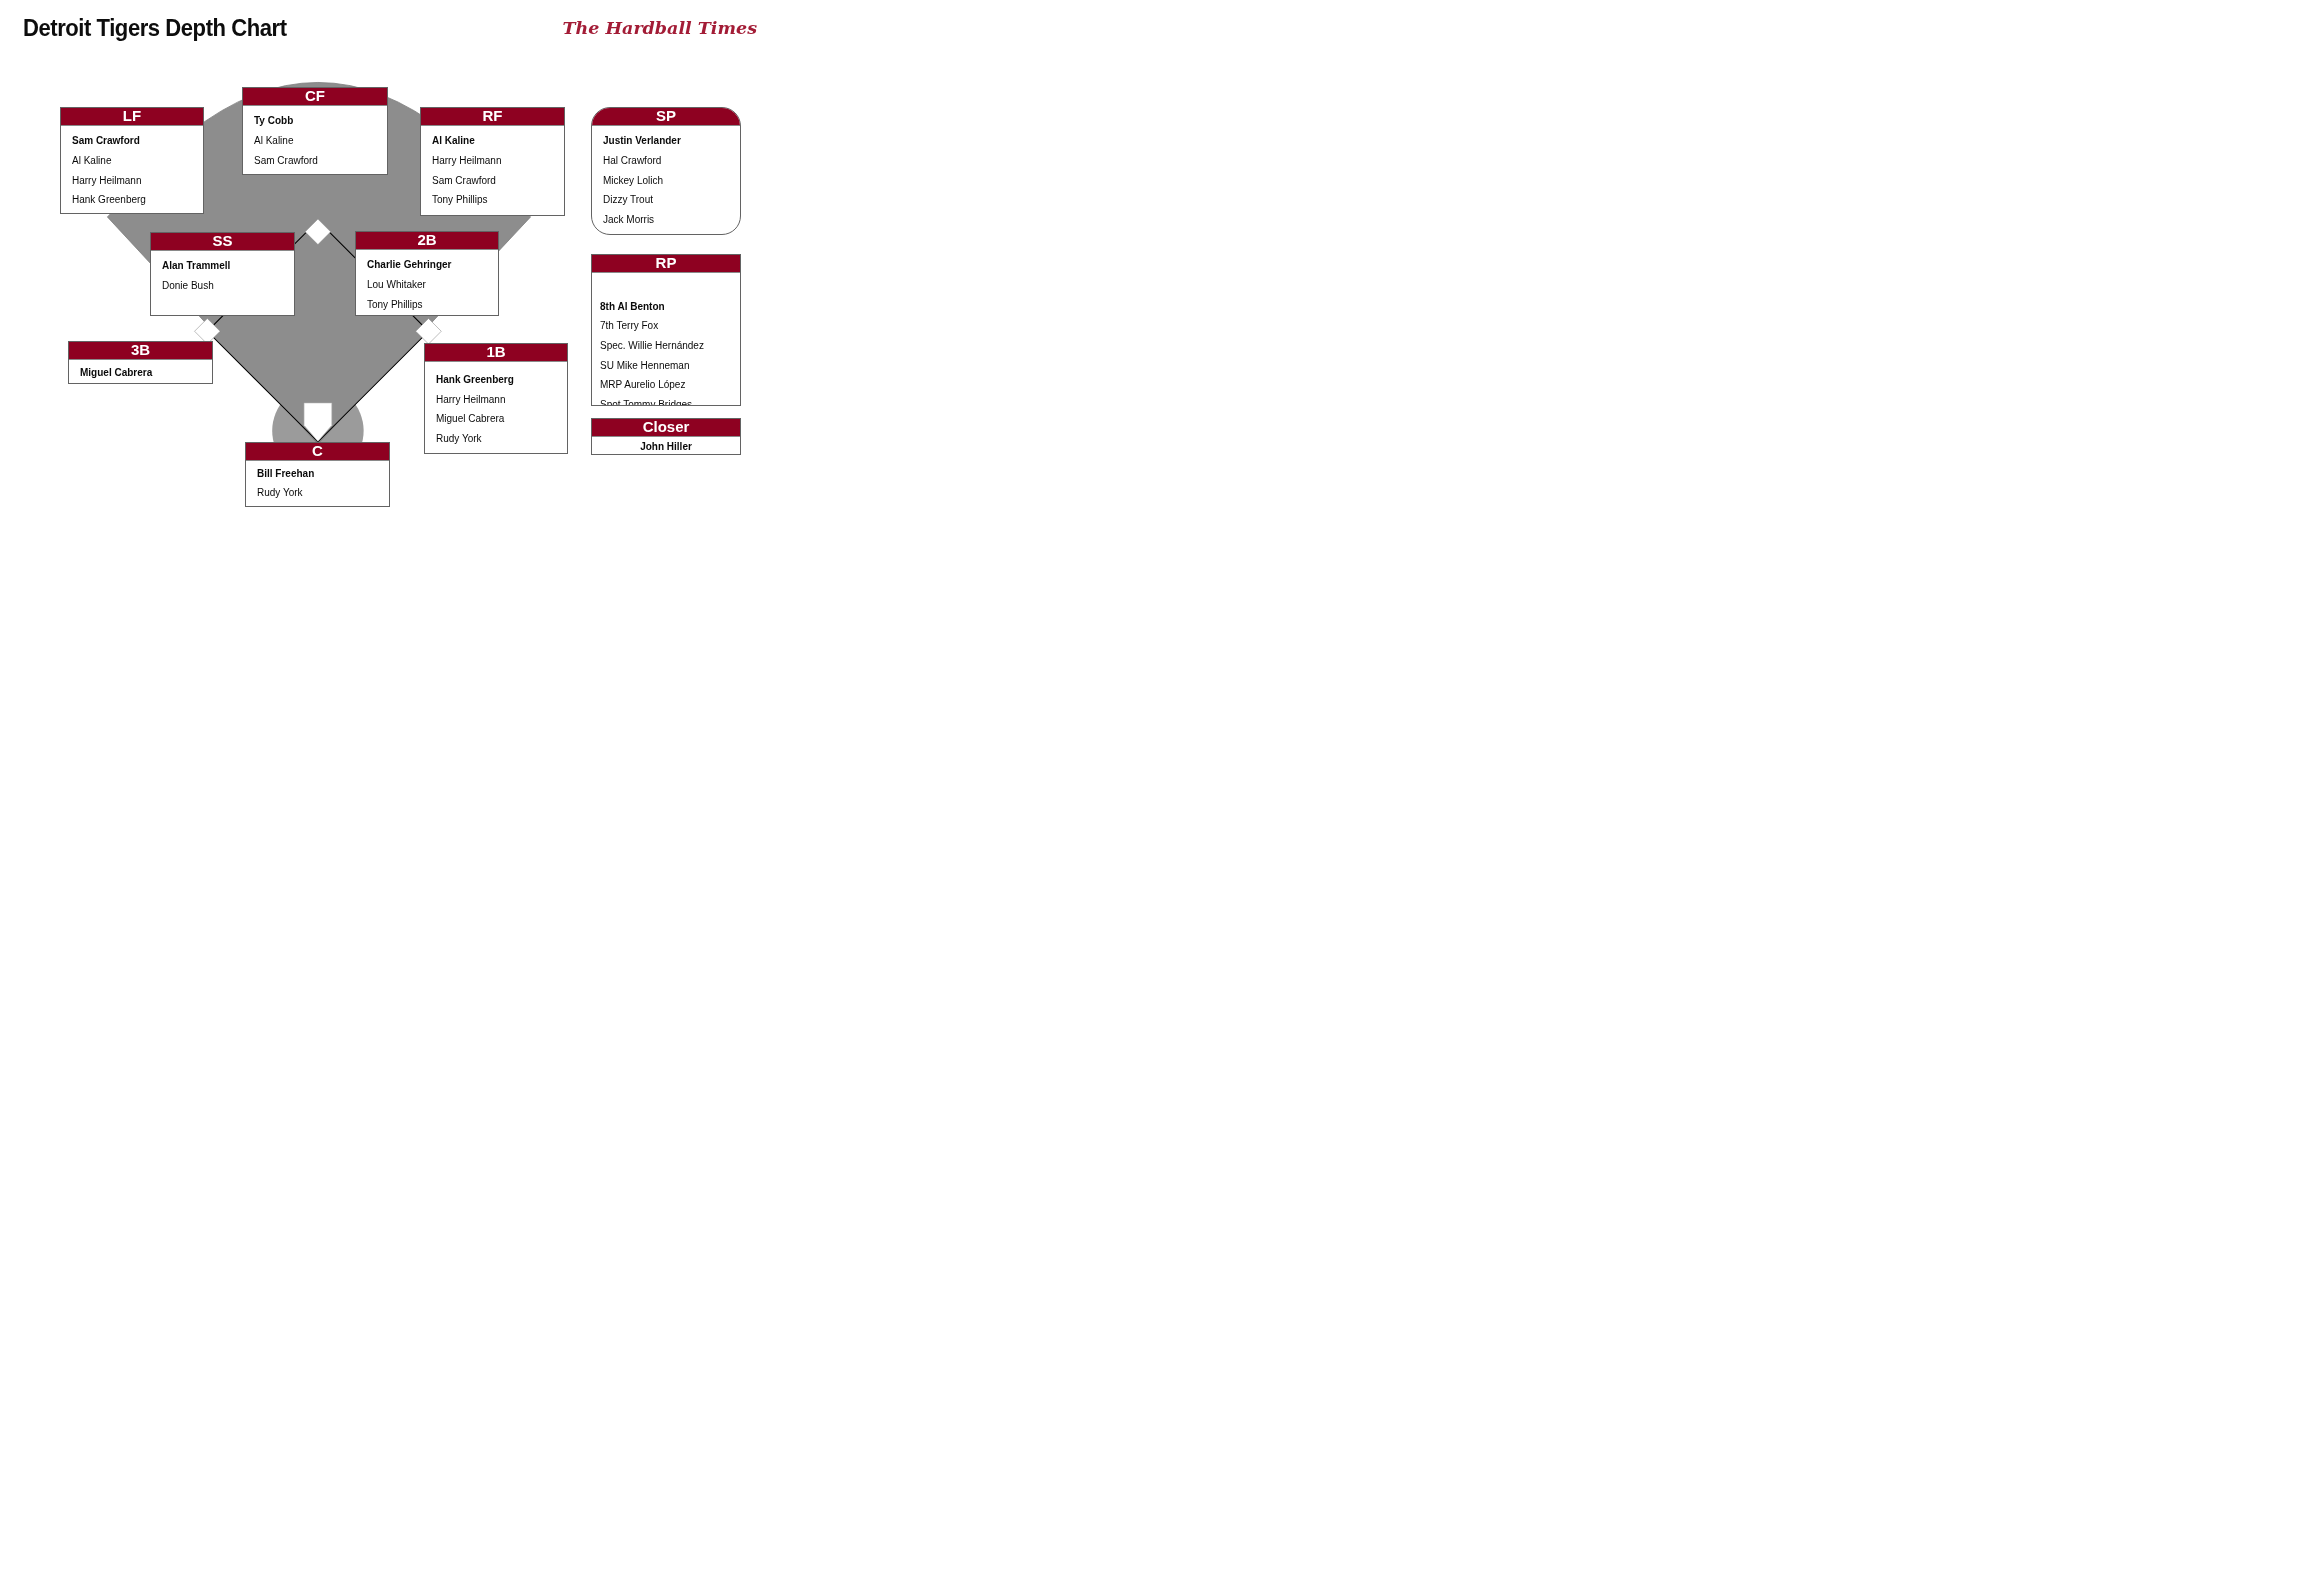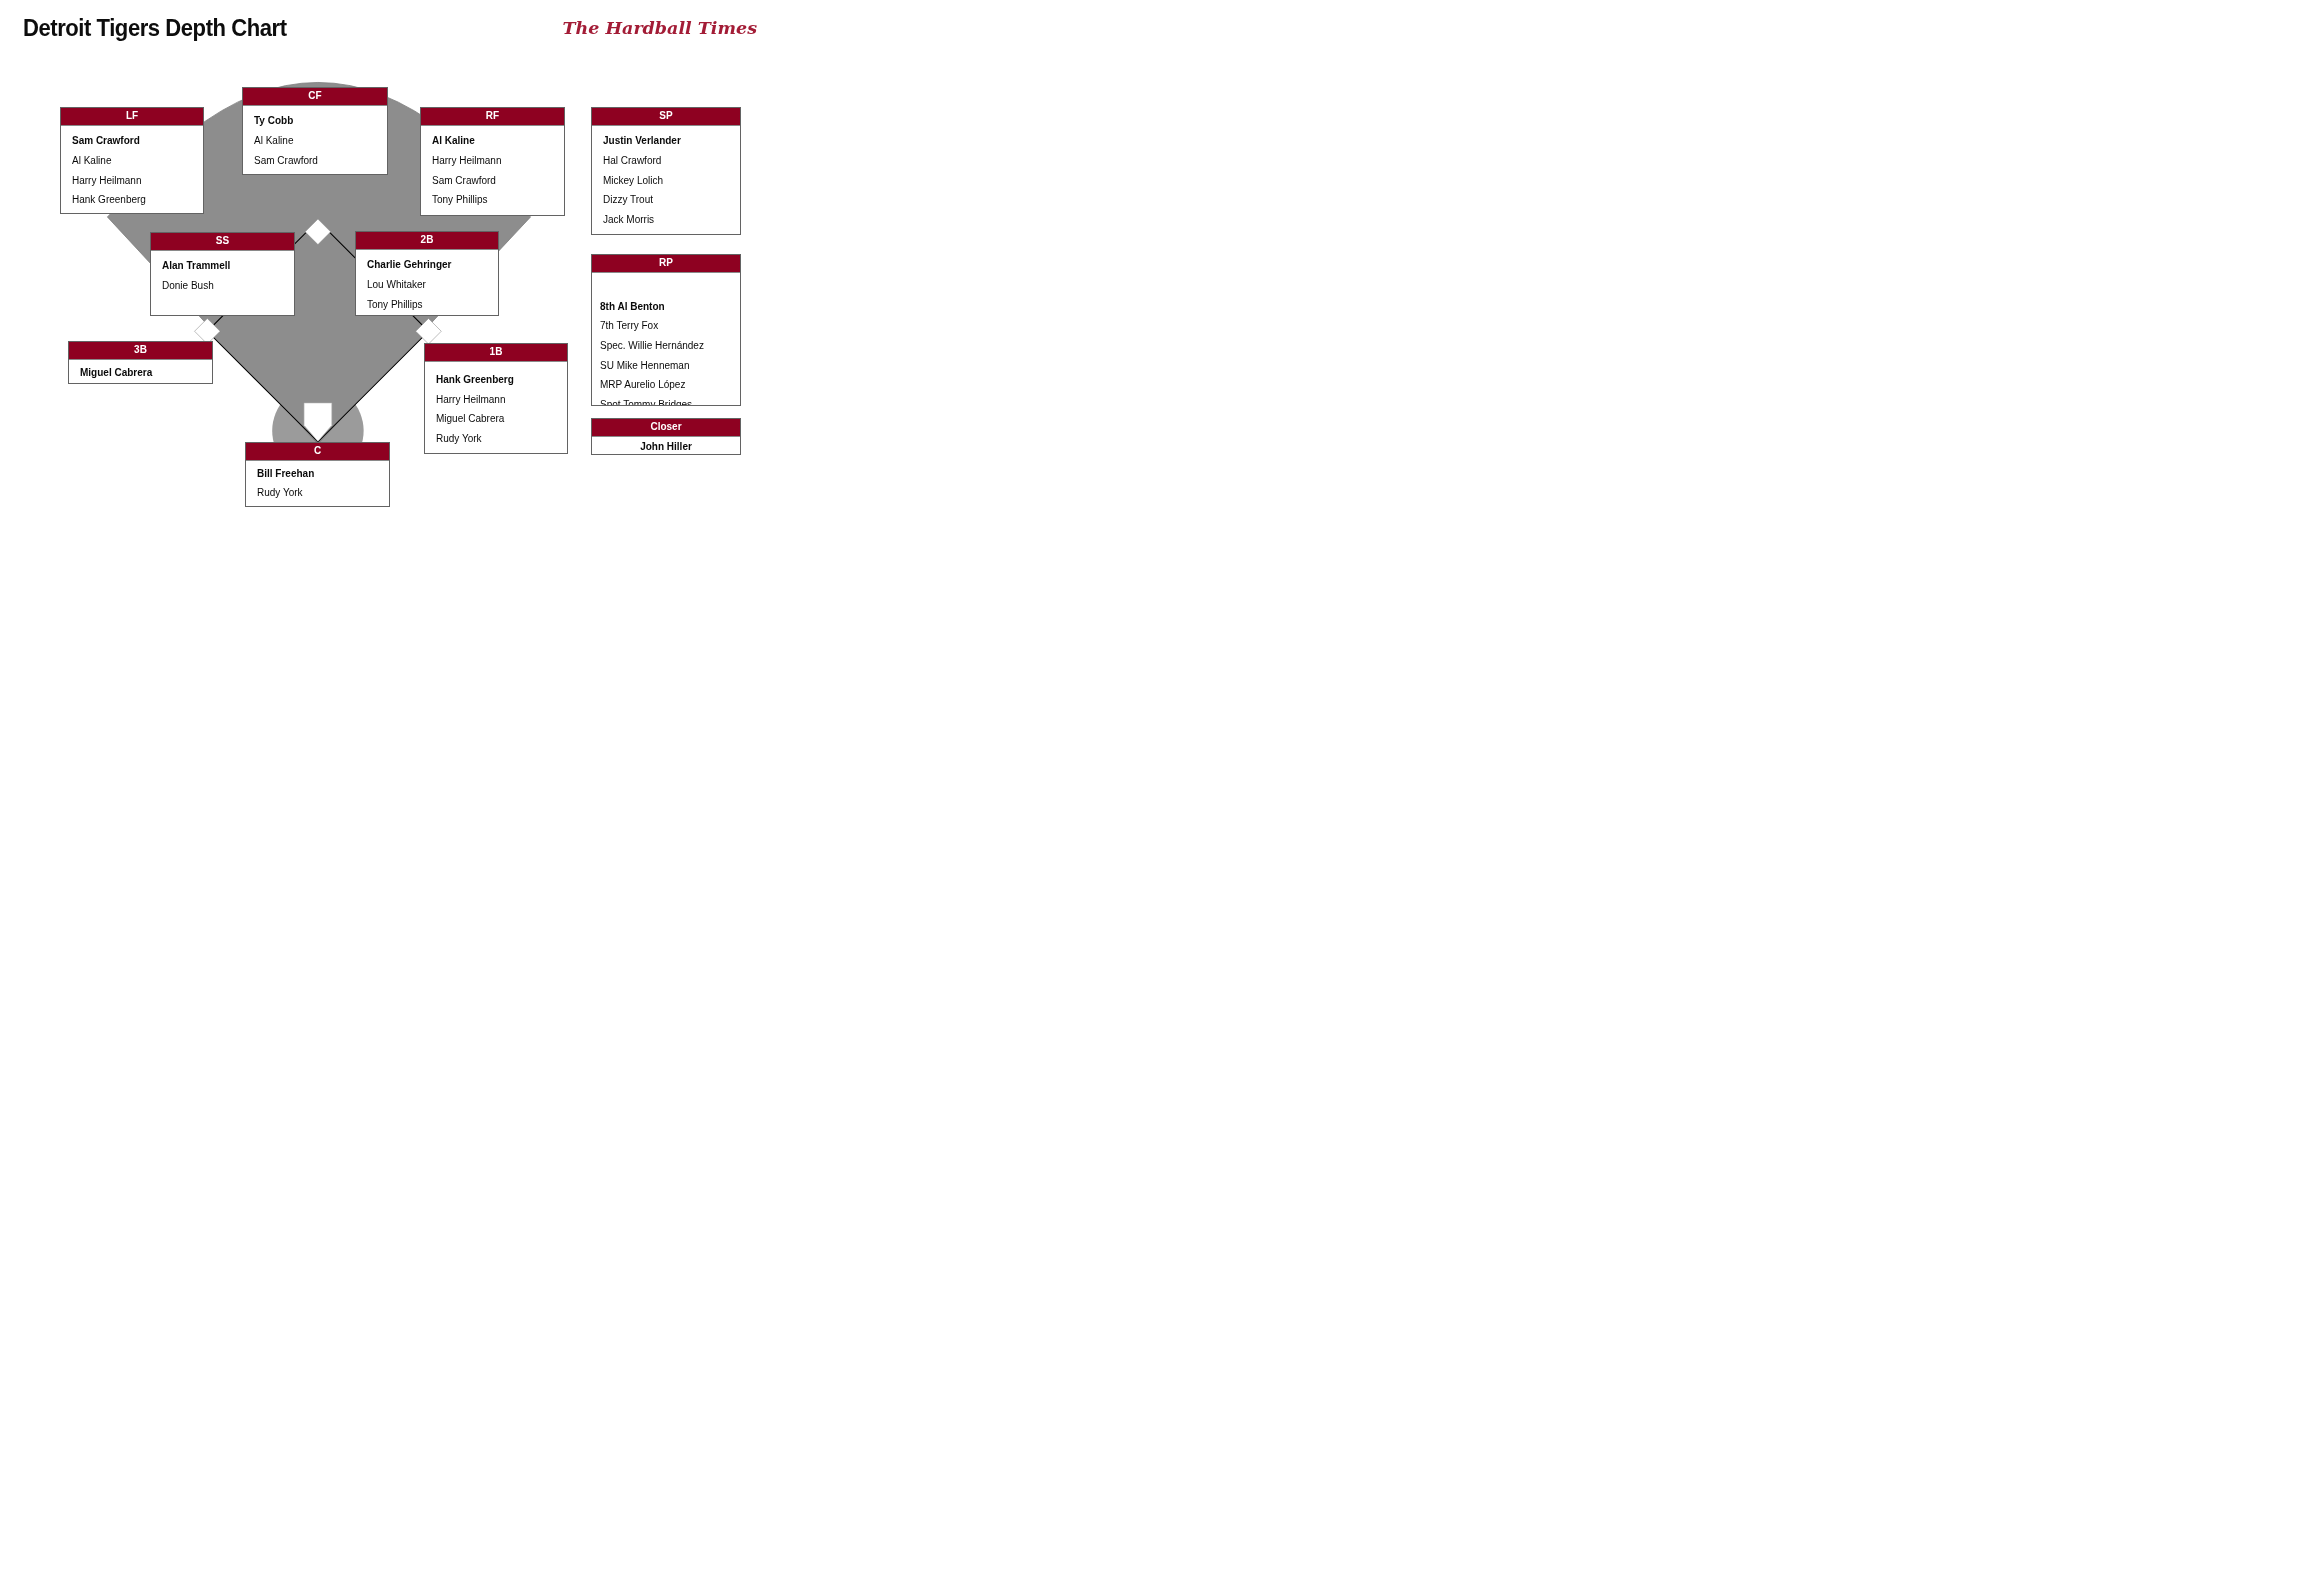--- a/index.html
+++ b/index.html
@@ -25,21 +25,21 @@
     position:absolute;right:16px;top:18px;z-index:3;
     font-family:"DejaVu Serif", serif;font-style:italic;font-weight:700;
     font-size:17.5px;color:var(--logo-red);white-space:nowrap;
   }
   .box{
     position:absolute;background:#ffffff;border:1.1px solid var(--box-border);
     box-sizing:border-box;z-index:2;overflow:hidden;
   }
   .box-header{
     background:var(--header-red);color:#ffffff;text-align:center;
-    font-weight:700;font-size:10px;height:16.5px;line-height:16.5px;
+    font-weight:700;font-size:15px;height:16.5px;line-height:16.5px;
     border-bottom:0.5px solid #8a8a8a;
   }
   .box-body{padding:5.8px 3.2px 0 11px;}
   .box-body.center{padding-left:3.2px;text-align:center;}
   .player{font-size:10px;line-height:19.7px;white-space:nowrap;}
   .player.first{font-weight:700;}
 </style>
 </head>
 <body>
 
@@ -87,21 +87,21 @@
   <div class="box" style="left:420px;top:107px;width:145px;height:109px;">
     <div class="box-header">RF</div>
     <div class="box-body">
       <div class="player first">Al Kaline</div>
       <div class="player">Harry Heilmann</div>
       <div class="player">Sam Crawford</div>
       <div class="player">Tony Phillips</div>
     </div>
   </div>
 
-  <div class="box" style="left:591px;top:107px;width:150px;height:128px;">
+  <div class="box" style="left:591px;top:107px;width:150px;height:128px;border-radius:19px;">
     <div class="box-header">SP</div>
     <div class="box-body">
       <div class="player first">Justin Verlander</div>
       <div class="player">Hal Crawford</div>
       <div class="player">Mickey Lolich</div>
       <div class="player">Dizzy Trout</div>
       <div class="player">Jack Morris</div>
     </div>
   </div>
 

